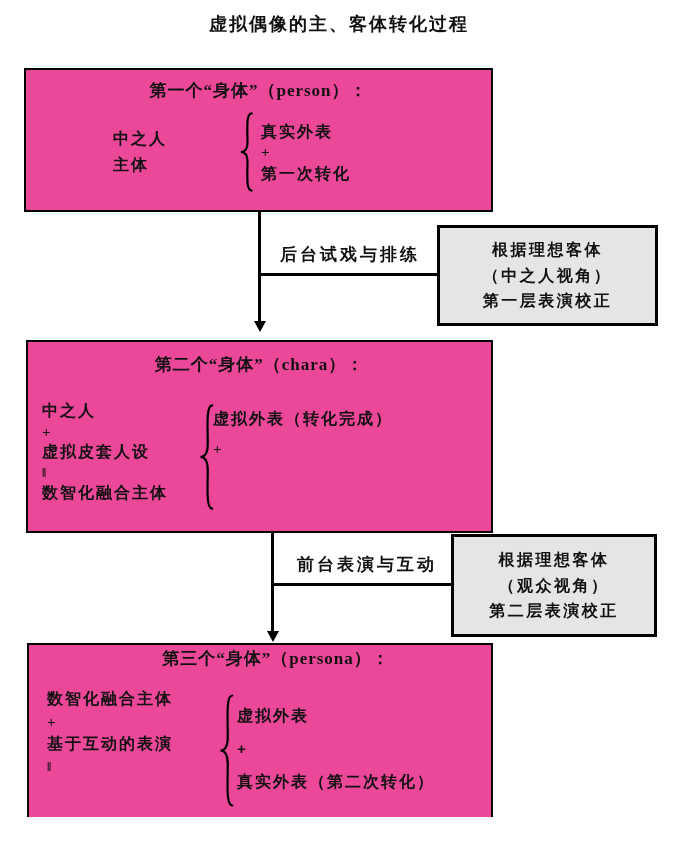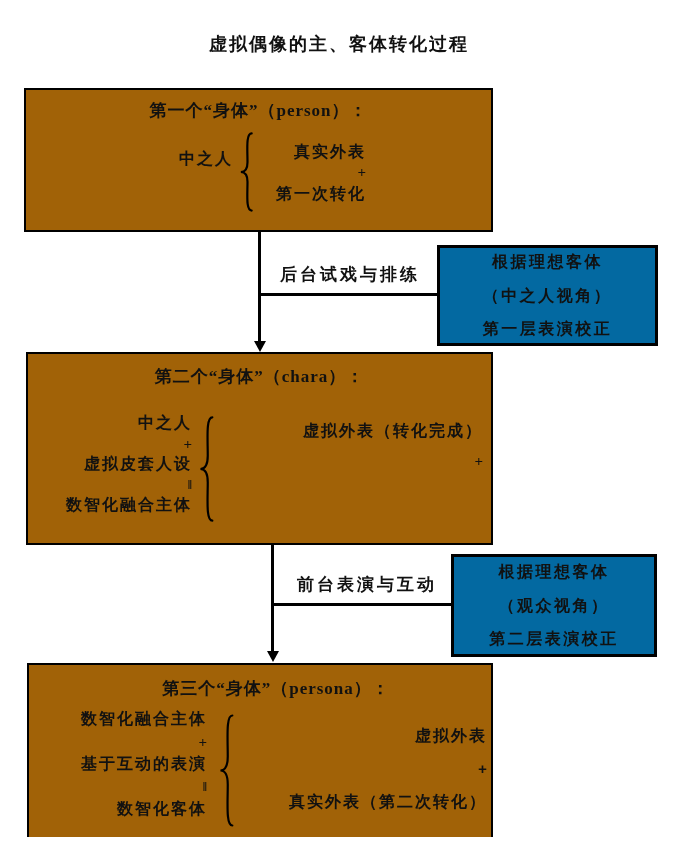--- a/index.html
+++ b/index.html
@@ -4,42 +4,41 @@
 <style>
   html,body{margin:0;padding:0;background:#ffffff;}
   #canvas{
     position:relative;
     width:678px;height:817px;
     background:#ffffff;
     font-family:"Liberation Serif","DejaVu Serif",serif;
     font-weight:700;
     color:#111111;
     overflow:hidden;
-    margin-top:20px;
   }
   .main-title{
     position:absolute;left:0;right:0;top:12px;
     text-align:center;font-size:18px;letter-spacing:2px;
   }
   .stage-box{
-    position:absolute;background:#a16207;
+    position:absolute;background:#ec4899;
     border:2.5px solid #000000;box-sizing:border-box;
   }
   .note-box{
-    position:absolute;background:#0369a1;
+    position:absolute;background:#e5e5e5;
     border:3px solid #000000;box-sizing:border-box;
     display:flex;flex-direction:column;align-items:center;justify-content:center;
-    text-align:center;font-size:16px;line-height:1.62;letter-spacing:2.5px;gap:8px;
+    text-align:center;font-size:16px;line-height:1.62;letter-spacing:2.5px;
   }
   .heading{
     position:absolute;left:0;right:0;text-align:center;
     font-size:17px;letter-spacing:1px;white-space:nowrap;
   }
   .col{
-    position:absolute;text-align:right;letter-spacing:2px;
+    position:absolute;text-align:left;letter-spacing:2px;
     font-size:16px;white-space:nowrap;
   }
   .col span{display:block;}
   .sym{font-size:15px;letter-spacing:0;}
   .eq{font-size:13px;letter-spacing:0;}
   .vline{position:absolute;width:2.5px;background:#000000;}
   .hline{position:absolute;height:2.5px;background:#000000;}
   .arrowhead{
     position:absolute;width:0;height:0;
     border-left:6px solid transparent;border-right:6px solid transparent;
@@ -65,38 +64,39 @@
 
   <div class="vline" style="left:271px;top:525px;height:107px;"></div>
   <div class="arrowhead" style="left:266.5px;top:631px;"></div>
   <div class="hline" style="left:271px;top:583px;width:180px;"></div>
   <div class="flow-label" style="left:297px;top:553px;">前台表演与互动</div>
 
   <div class="stage-box" style="left:24px;top:68px;width:469px;height:144px;">
     <div class="heading" style="top:9px;">第一个“身体”（person）：</div>
     <div class="col" style="left:87px;top:56px;width:120px;line-height:26px;">
       <span>中之人</span>
+      <span>主体</span>
     </div>
     <svg class="brace" style="left:209px;top:41px;" width="20" height="82" viewBox="0 0 24 100" preserveAspectRatio="none">
       <path d="M20 3 C13 3 15 22 15 38 C15 46 12 50 7 50 C12 50 15 54 15 62 C15 78 13 97 20 97"></path>
     </svg>
     <div class="col" style="left:235px;top:51px;width:105px;line-height:21px;">
       <span>真实外表</span>
       <span class="sym">+</span>
       <span>第一次转化</span>
     </div>
   </div>
 
   <div class="note-box" style="left:437px;top:225px;width:221px;height:101px;">
     <span>根据理想客体</span>
     <span>（中之人视角）</span>
     <span>第一层表演校正</span>
   </div>
 
-  <div class="stage-box" style="left:26px;top:332px;width:467px;height:193px;">
+  <div class="stage-box" style="left:26px;top:340px;width:467px;height:193px;">
     <div class="heading" style="top:11px;">第二个“身体”（chara）：</div>
     <div class="col" style="left:14px;top:59px;width:150px;line-height:20.5px;">
       <span>中之人</span>
       <span class="sym">+</span>
       <span>虚拟皮套人设</span>
       <span class="eq">‖</span>
       <span>数智化融合主体</span>
     </div>
     <svg class="brace" style="left:166px;top:60px;" width="22" height="110" viewBox="0 0 24 100" preserveAspectRatio="none">
       <path d="M20 3 C13 3 15 22 15 38 C15 46 12 50 7 50 C12 50 15 54 15 62 C15 78 13 97 20 97"></path>
@@ -107,27 +107,26 @@
     </div>
   </div>
 
   <div class="note-box" style="left:451px;top:534px;width:206px;height:103px;">
     <span>根据理想客体</span>
     <span>（观众视角）</span>
     <span>第二层表演校正</span>
   </div>
 
   <div class="stage-box" style="left:27px;top:643px;width:466px;height:181px;">
-    <div class="heading" style="top:12px;padding-left:32px;">第三个“身体”（persona）：</div>
+    <div class="heading" style="top:2px;padding-left:32px;">第三个“身体”（persona）：</div>
     <div class="col" style="left:18px;top:43px;width:160px;line-height:22.5px;">
       <span>数智化融合主体</span>
       <span class="sym">+</span>
       <span>基于互动的表演</span>
       <span class="eq">‖</span>
-      <span>数智化客体</span>
     </div>
     <svg class="brace" style="left:185px;top:47px;" width="22" height="117" viewBox="0 0 24 100" preserveAspectRatio="none">
       <path d="M20 3 C13 3 15 22 15 38 C15 46 12 50 7 50 C12 50 15 54 15 62 C15 78 13 97 20 97"></path>
     </svg>
     <div class="col" style="left:208px;top:56px;width:250px;line-height:33px;font-family:Liberation Mono, monospace;">
       <span>虚拟外表</span>
       <span class="sym">+</span>
       <span>真实外表（第二次转化）</span>
     </div>
   </div>

